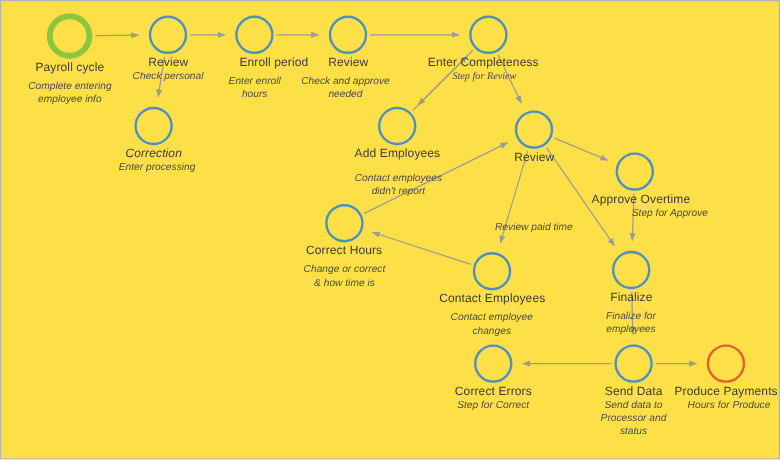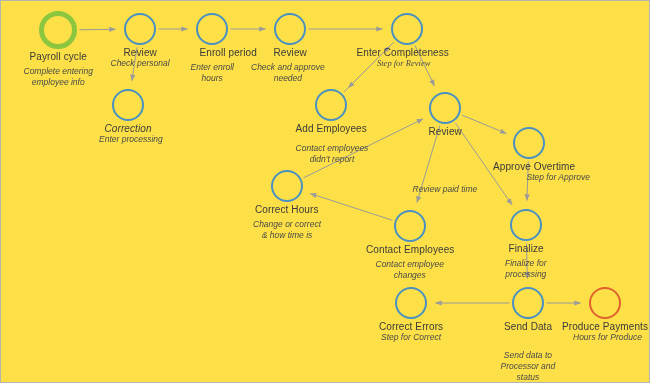--- a/index.html
+++ b/index.html
@@ -133,27 +133,27 @@
       <div class="node-title" style="left: 254px; top: 203px; width: auto; text-align: center; padding-left: 0px;">Correct Hours</div>
       <div class="node-sub" style="white-space: pre-line; top: 218px; left: 252px;">Change or correct
 &amp; how time is</div>
       <div class="node step" style="left: 393px; top: 209px; width: 32px; height: 32px;"></div>
       <div class="node-title" style="left: 365px; top: 243px; width: auto; text-align: left; padding-left: 0px;">Contact Employees</div>
       <div class="node-sub" style="white-space: pre-line; top: 258px; left: 374.5px;">Contact employee
 changes</div>
       <div class="node step" style="left: 509px; top: 208px; width: 32px; height: 32px;"></div>
       <div class="node-title" style="left: 507.5px; top: 242px; width: auto; text-align: left; padding-left: 0px;">Finalize</div>
       <div class="node-sub" style="white-space: pre-line; top: 257px; left: 504px;">Finalize for
-processing</div>
+employees</div>
       <div class="node step" style="left: 394px; top: 286px; width: 32px; height: 32px;"></div>
       <div class="node-title" style="left: 378px; top: 320px; width: auto; text-align: left; padding-left: 0px;">Correct Errors</div>
       <div class="node-sub" style="white-space: pre-line; top: 331px; left: 380px;">Step for Correct</div>
       <div class="node step" style="left: 511px; top: 286px; width: 32px; height: 32px;"></div>
       <div class="node-title" style="left: 503px; top: 320px; width: auto; text-align: left; padding-left: 0px;">Send Data</div>
-      <div class="node-sub" style="white-space: pre-line; top: 349px; left: 499.5px;">Send data to
+      <div class="node-sub" style="white-space: pre-line; top: 331px; left: 499.5px;">Send data to
 Processor and
 status</div>
       <div class="node end" style="left: 588px; top: 286px; width: 32px; height: 32px;"></div>
       <div class="node-title" style="left: 561px; top: 320px; width: auto; text-align: left; padding-left: 0px;">Produce Payments</div>
       <div class="node-sub" style="white-space: pre-line; top: 331px; left: 572px;">Hours for Produce</div>
       <div class="edge-label" style="left: 281px; top: 142px; width: 100px;">Contact employees
 didn't report</div>
     </div>
 </div>
 

